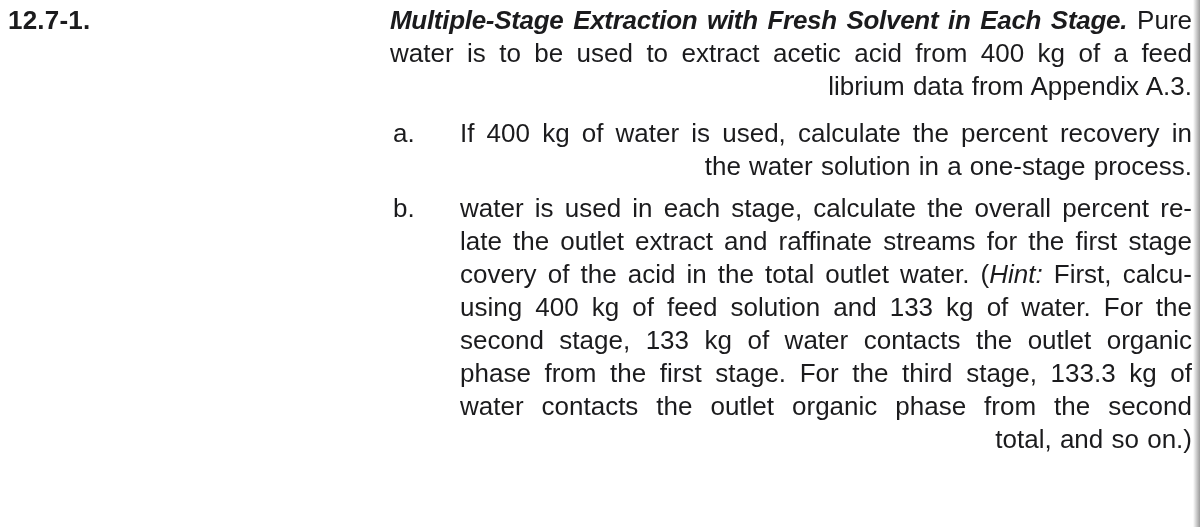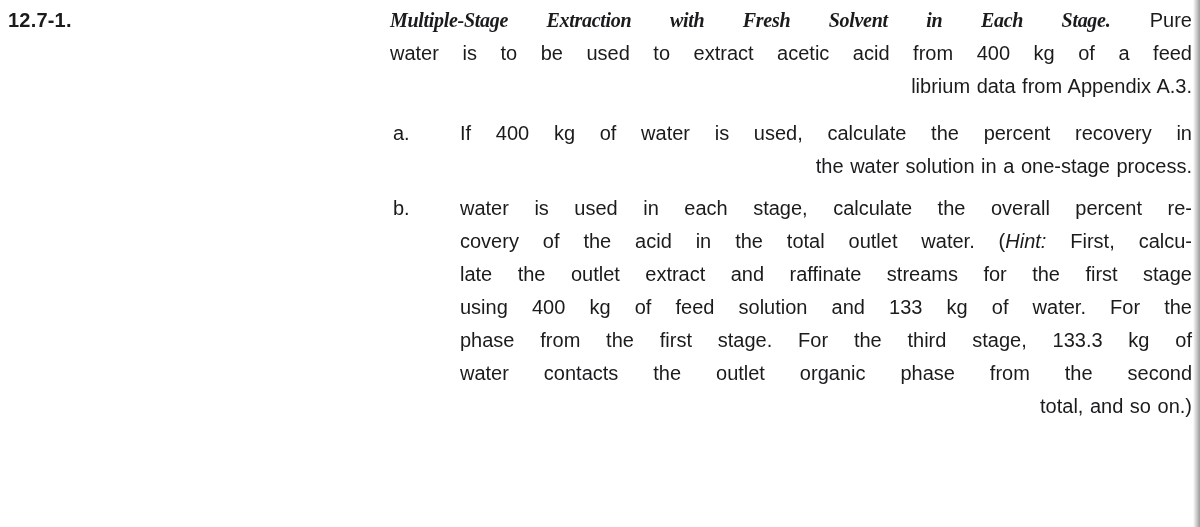--- a/index.html
+++ b/index.html
@@ -10,21 +10,21 @@
     overflow: hidden;
     background: #ffffff;
   }
   .page {
     position: relative;
     width: 1200px;
     height: 527px;
     background: var(--page-bg, #ffffff);
     color: var(--text-color, #1b1b1d);
     font-family: "Liberation Sans", "DejaVu Sans", sans-serif;
-    font-size: 20px;
+    font-size: 26px;
     line-height: 33px;
     -webkit-font-smoothing: antialiased;
   }
   .problem-number {
     position: absolute;
     left: 8px;
     top: 4px;
     font-weight: 700;
     letter-spacing: 0.2px;
   }
@@ -40,21 +40,20 @@
     word-spacing: 1px;
   }
   .line.just {
     text-align: justify;
     text-align-last: justify;
   }
   .seg-bold-italic {
     font-weight: 700;
     font-style: italic;
     letter-spacing: -0.3px;
-    font-family: Liberation Serif, serif;
   }
   .seg-italic {
     font-style: italic;
   }
   .items {
     margin-top: 14px;
   }
   .item {
     display: flex;
     align-items: flex-start;
@@ -98,23 +97,24 @@
           <div class="item-label">a.</div>
           <div class="item-lines">
             <div class="line just"><span class="seg-normal">If 400 kg of water is used, calculate the percent recovery in</span></div>
             <div class="line"><span class="seg-normal">the water solution in a one-stage process.</span></div>
           </div>
         </div>
         <div class="item">
           <div class="item-label">b.</div>
           <div class="item-lines">
             <div class="line just"><span class="seg-normal">water is used in each stage, calculate the overall percent re-</span></div>
+            <div class="line just"><span class="seg-normal">late the outlet extract and raffinate streams for the first stage</span></div>
             <div class="line just"><span class="seg-normal">covery of the acid in the total outlet water. (</span><span class="seg-italic">Hint:</span><span class="seg-normal"> First, calcu-</span></div>
-            <div class="line just"><span class="seg-normal">late the outlet extract and raffinate streams for the first stage</span></div>
             <div class="line just"><span class="seg-normal">using 400 kg of feed solution and 133 kg of water. For the</span></div>
+            <div class="line just"><span class="seg-normal">second stage, 133 kg of water contacts the outlet organic</span></div>
             <div class="line just"><span class="seg-normal">phase from the first stage. For the third stage, 133.3 kg of</span></div>
             <div class="line just"><span class="seg-normal">water contacts the outlet organic phase from the second</span></div>
             <div class="line"><span class="seg-normal">total, and so on.)</span></div>
           </div>
         </div>
       </div>
   </div>
 
   <div class="edge-strip"></div>
 </div>

